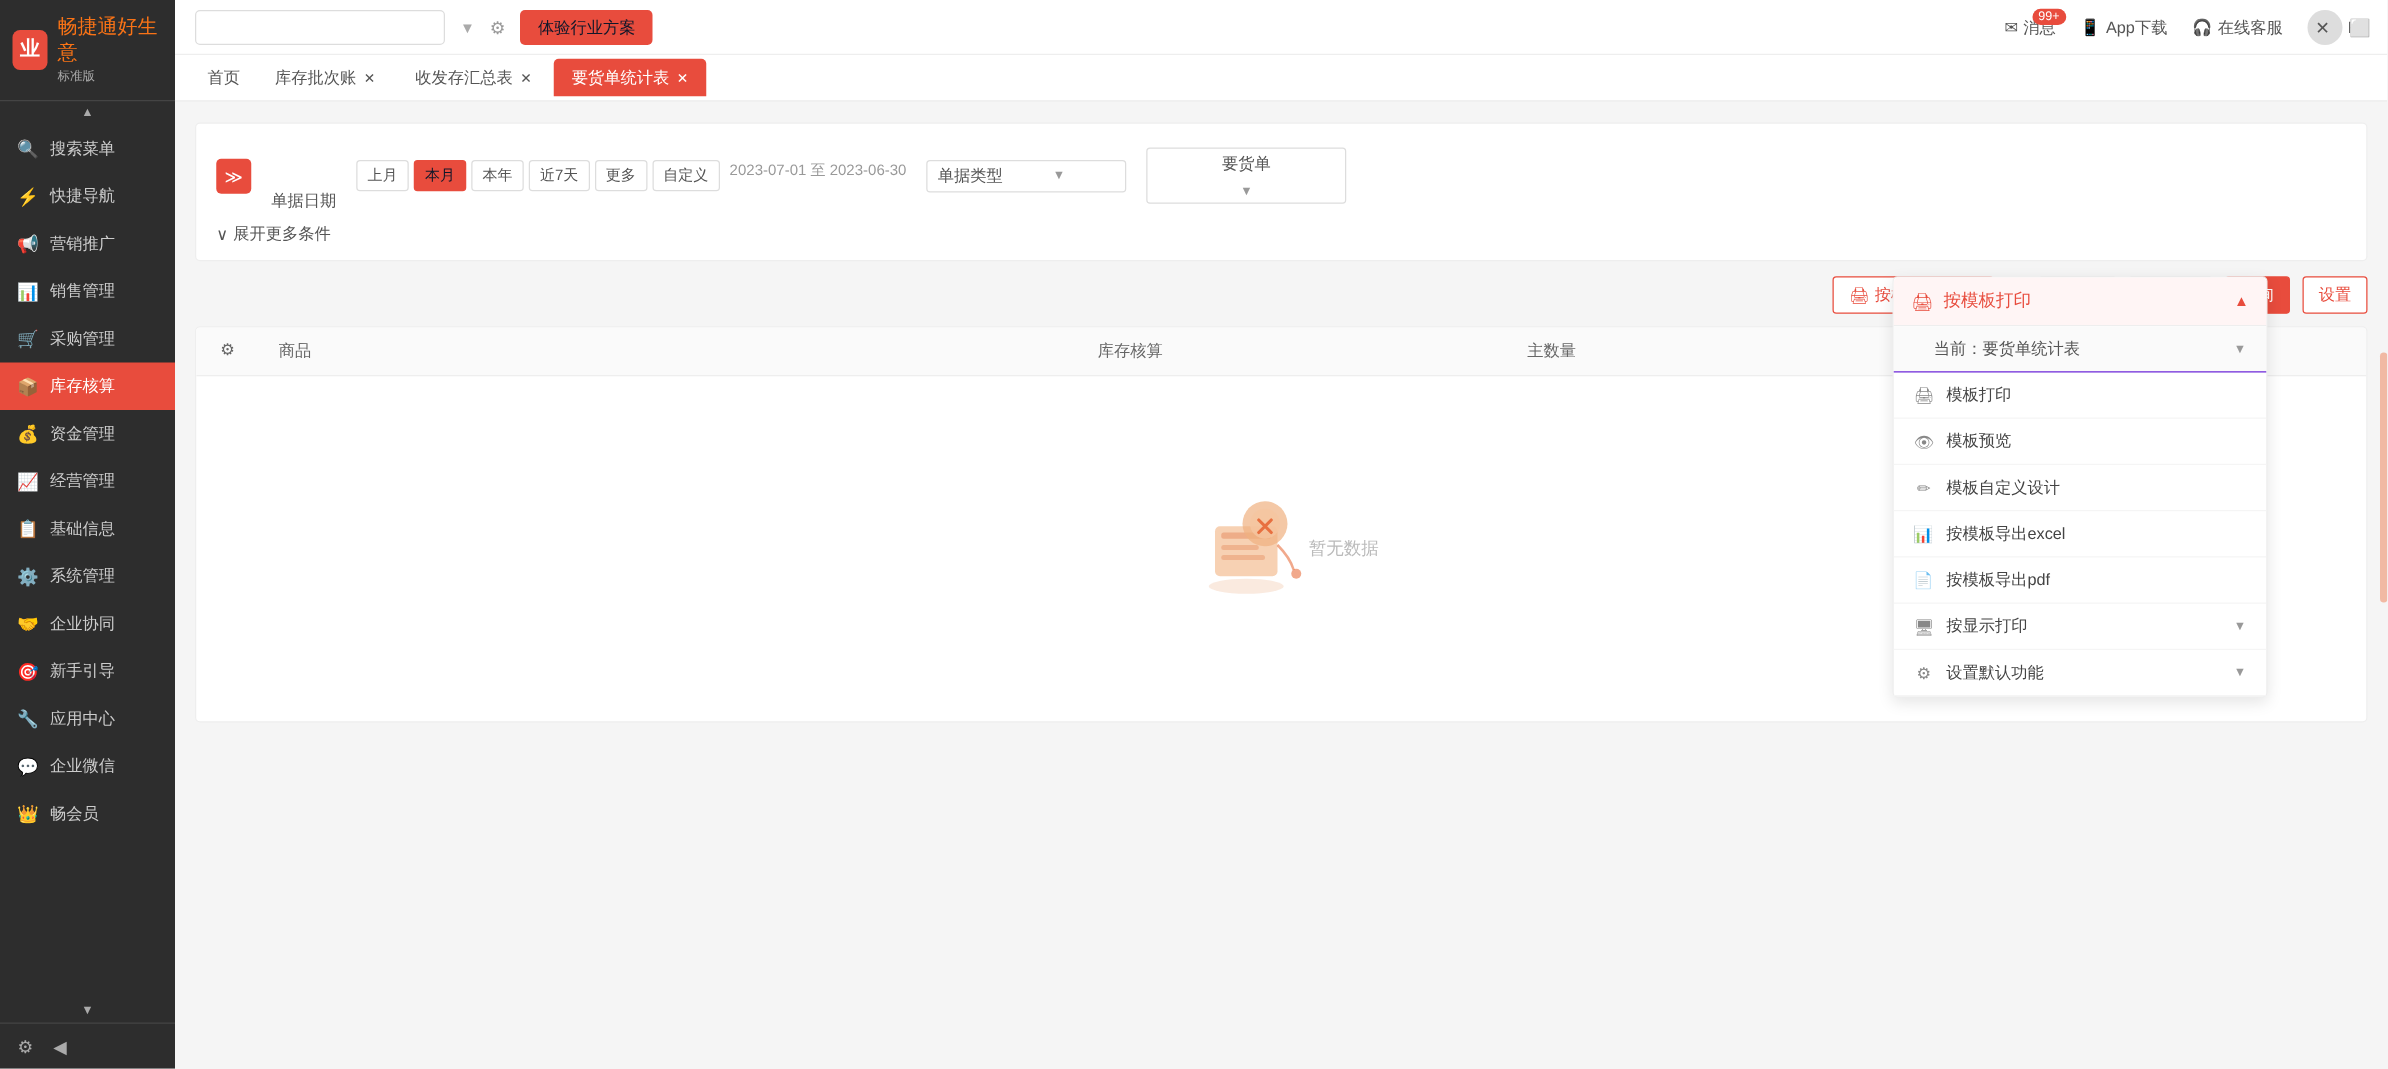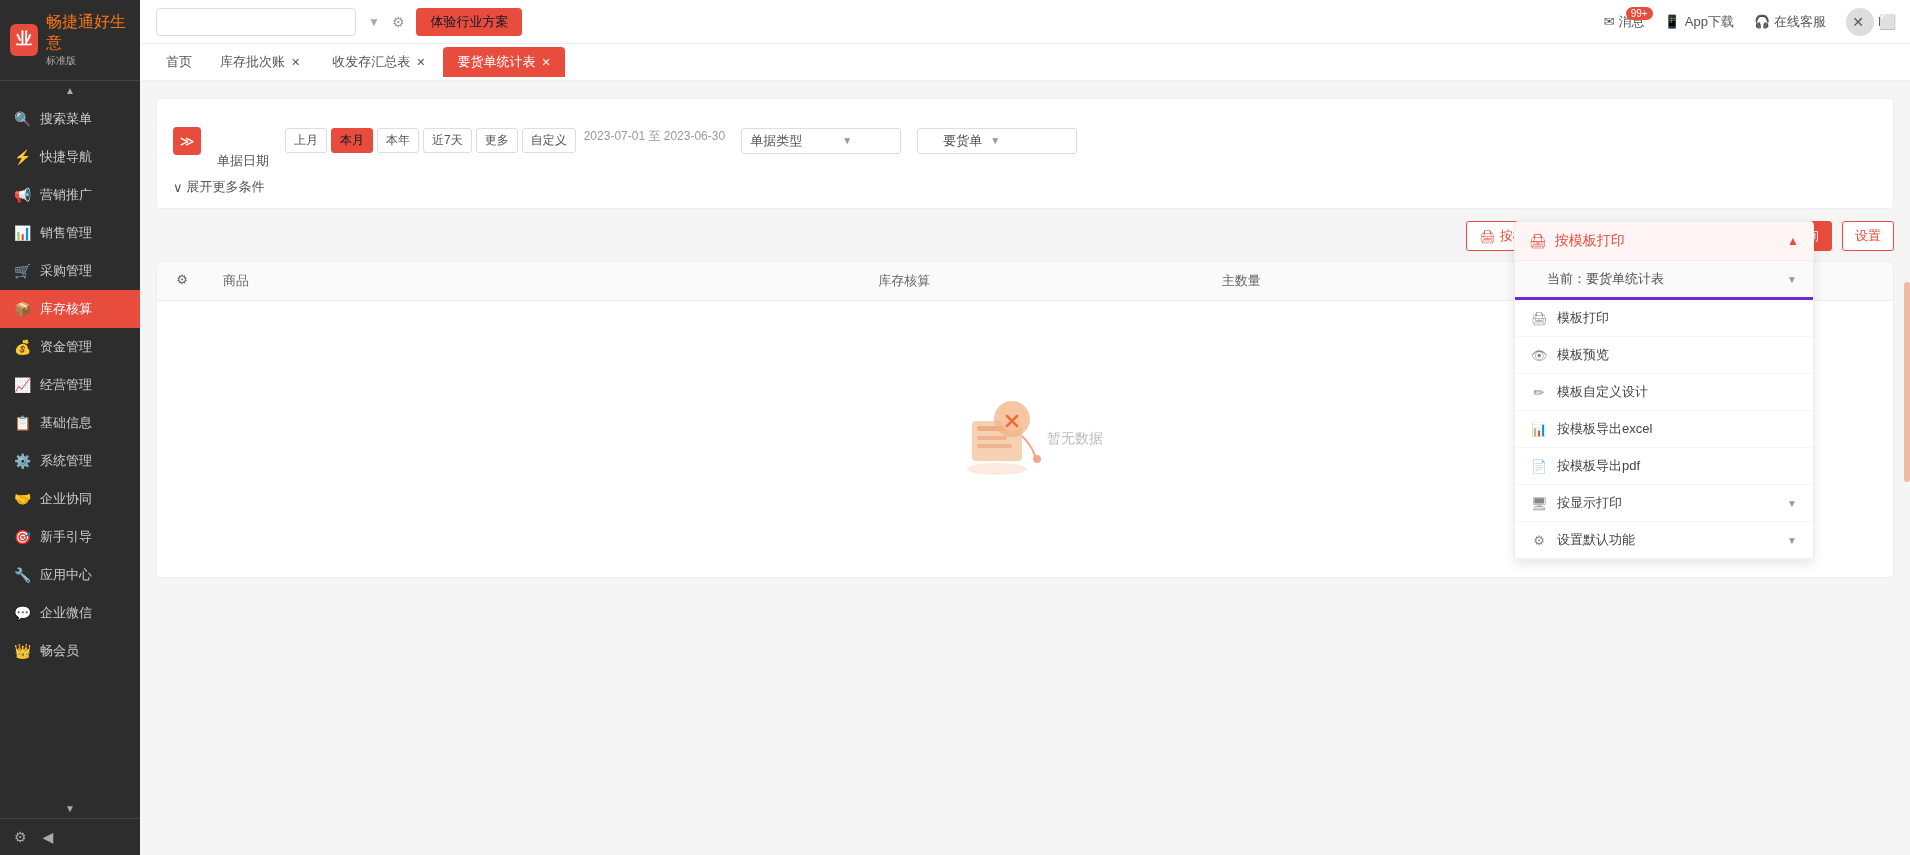--- a/index.html
+++ b/index.html
@@ -336,21 +336,21 @@
     .dropdown-section-left { display: flex; align-items: center; gap: 10px; }
     .dropdown-section-arrow { color: #999; font-size: 10px; }
     .dropdown-current {
       display: flex;
       align-items: center;
       justify-content: space-between;
       padding: 9px 16px 9px 32px;
       cursor: pointer;
       color: #555;
       font-size: 13px;
-      border-bottom: 3px solid #6d28d9;
+      border-bottom: 1px solid #6d28d9;
       background: #fafafa;
     }
 
     
     .data-table {
       background: #fff;
       border: 1px solid #eee;
       border-radius: 4px;
       overflow: hidden;
     }
@@ -578,21 +578,21 @@
           <button class="date-btn">更多</button>
           <button class="date-btn">自定义</button>
           <span class="date-range">2023-07-01 至 2023-06-30</span>
         </div>
 
         <div class="filter-select">
           <span>单据类型</span>
           <span class="filter-select-arrow">▼</span>
         </div>
 
-        <div style="display:flex; align-items:center; gap:8px; border:1px solid #ddd; border-radius:3px; padding:3px 25px; min-width:160px;">
+        <div style="display:flex; align-items:center; gap:8px; border:1px solid #ddd; border-radius:3px; padding:3px 4px; min-width:160px;flex-direction:column;">
           <span style="color:#555; font-size:13px;">要货单</span>
           <span style="color:#999; font-size:10px;">▼</span>
         </div>
       </div>
 
       <div style="margin-top:8px;">
         <button class="expand-more-btn">
           <span>∨</span>
           <span>展开更多条件</span>
         </button>

